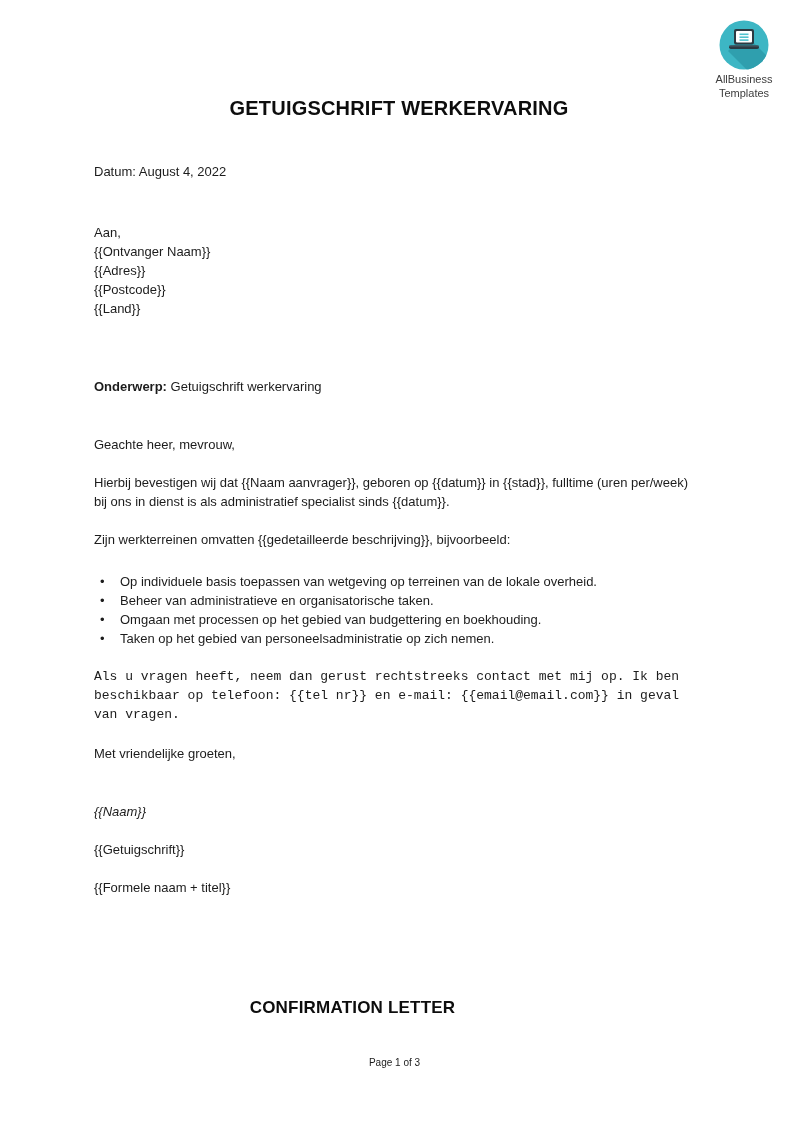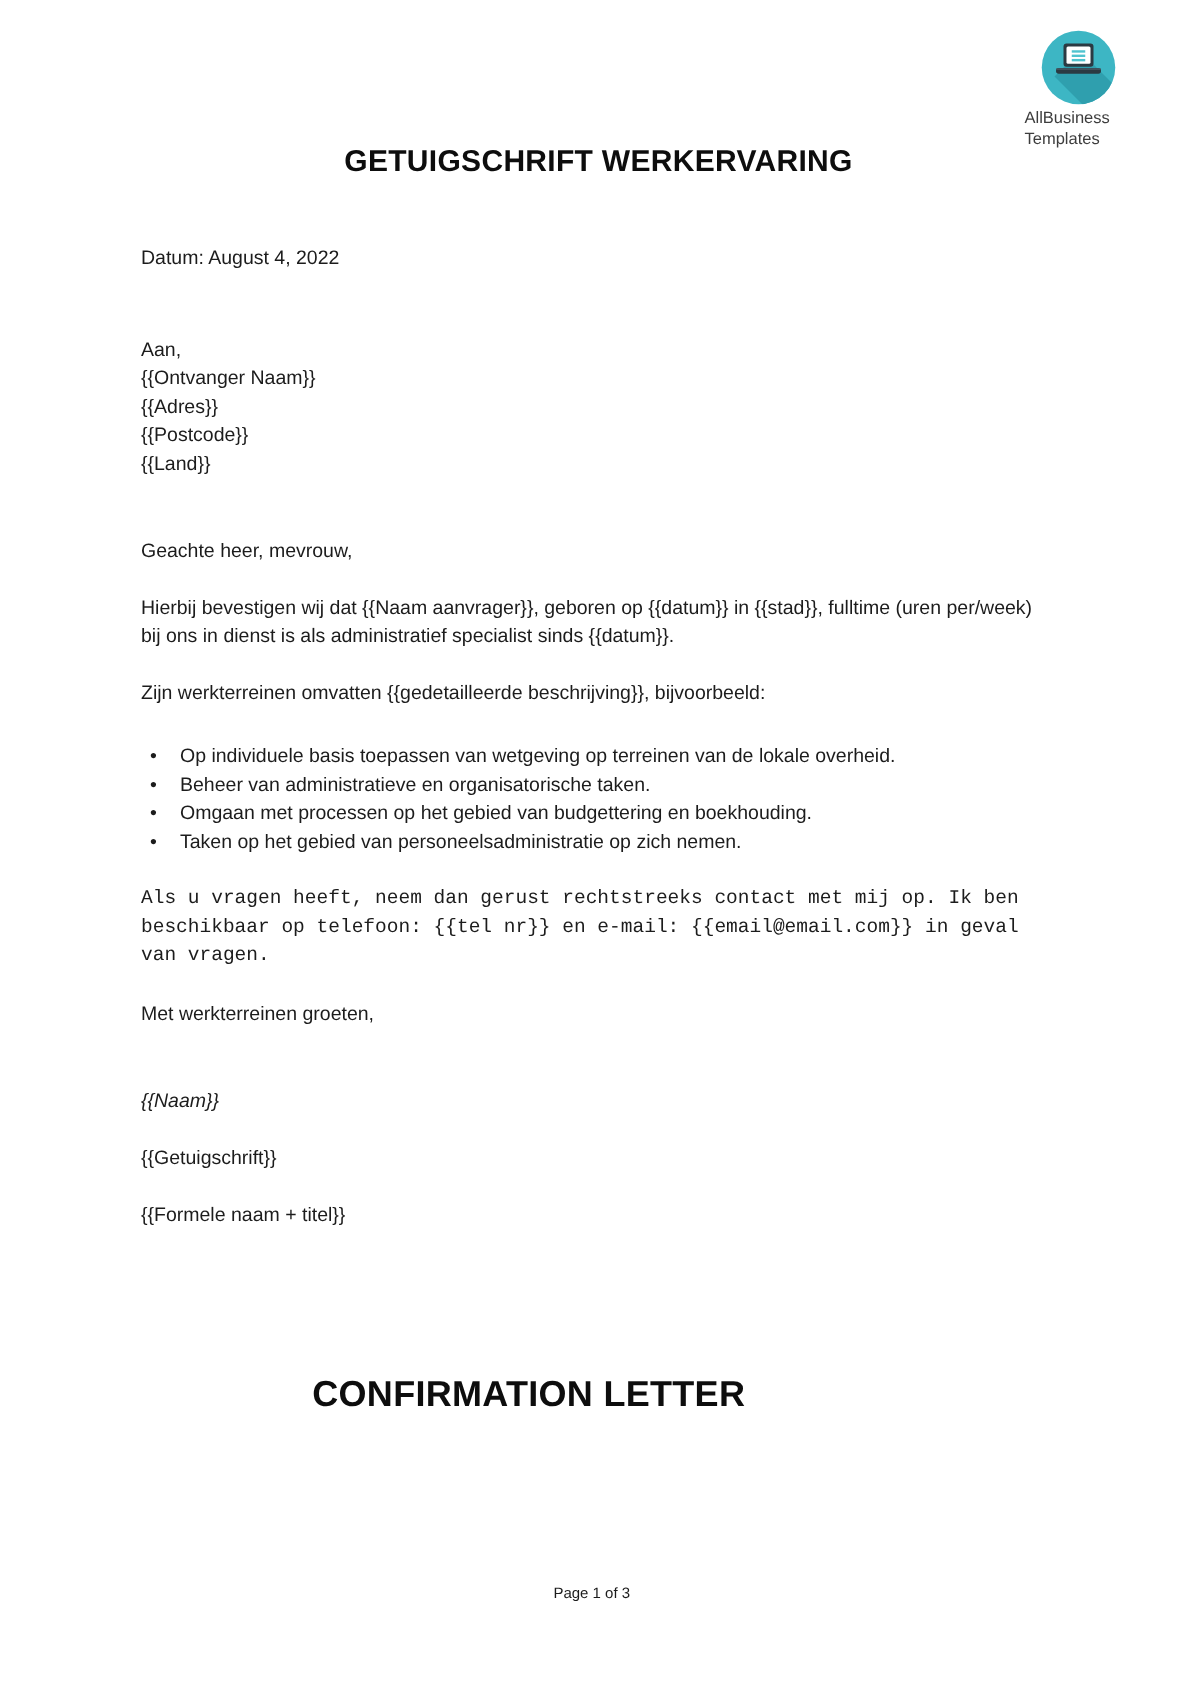--- a/index.html
+++ b/index.html
@@ -41,35 +41,36 @@
     content:"\2022";
     position:absolute;left:6px;top:0;
     font-size:13px;
   }
   .para-contact{margin-top:19px;font-family:Liberation Mono, monospace;}
   .closing{margin-top:20px;}
   .signature p{margin-top:19px;}
   .signature p:first-child{margin-top:39px;font-style:italic;}
   .confirmation-title{
     margin:101px 93px 0 0;
-    font-size:24px;line-height:20px;
+    font-size:17px;line-height:20px;
     font-weight:bold;color:#0d0d0d;
     text-align:center;
     letter-spacing:0.2px;
   }
   .footer{
     position:absolute;
     left:0;right:4px;top:1056px;
     text-align:center;
     font-size:10px;line-height:14px;
     color:#1c1c1c;
   }
   .logo{
     position:absolute;
-    top:20px;left:683px;width:72px;
+    top:20px;left:708px;width:72px;
+    text-align:center;
   }
   .logo svg{display:block;margin:0 auto;}
   .brand-name{
     font-size:11px;line-height:12.5px;
     color:#3d3d3d;
     margin-top:1px;
   }
 </style>
 </head>
 <body>
@@ -107,37 +108,38 @@
     <div class="recipient">
       <p>Aan,</p>
       <div>
           <p>{{Ontvanger Naam}}</p>
           <p>{{Adres}}</p>
           <p>{{Postcode}}</p>
           <p>{{Land}}</p>
         </div>
     </div>
 
+    <p class="subject"><span class="b">Onderwerp:</span> <span>Getuigschrift werkervaring</span></p>
 
     <p class="greeting">Geachte heer, mevrouw,</p>
 
     <p class="para-main">Hierbij bevestigen wij dat {{Naam aanvrager}}, geboren op {{datum}} in {{stad}}, fulltime (uren per/week) bij ons in dienst is als administratief specialist sinds {{datum}}.</p>
 
     <p class="para-scope">Zijn werkterreinen omvatten {{gedetailleerde beschrijving}}, bijvoorbeeld:</p>
 
     <ul class="bullet-list">
         <li>Op individuele basis toepassen van wetgeving op terreinen van de lokale overheid.</li>
         <li>Beheer van administratieve en organisatorische taken.</li>
         <li>Omgaan met processen op het gebied van budgettering en boekhouding.</li>
         <li>Taken op het gebied van personeelsadministratie op zich nemen.</li>
       </ul>
 
     <p class="para-contact">Als u vragen heeft, neem dan gerust rechtstreeks contact met mij op. Ik ben beschikbaar op telefoon: {{tel nr}} en e-mail: {{email@email.com}} in geval van vragen.</p>
 
-    <p class="closing">Met werkterreinen groeten,</p>
+    <p class="closing">Met vriendelijke groeten,</p>
 
     <div class="signature">
         <p>{{Naam}}</p>
         <p>{{Getuigschrift}}</p>
         <p>{{Formele naam + titel}}</p>
       </div>
 
     <h2 class="confirmation-title">CONFIRMATION LETTER</h2>
   </div>
 

